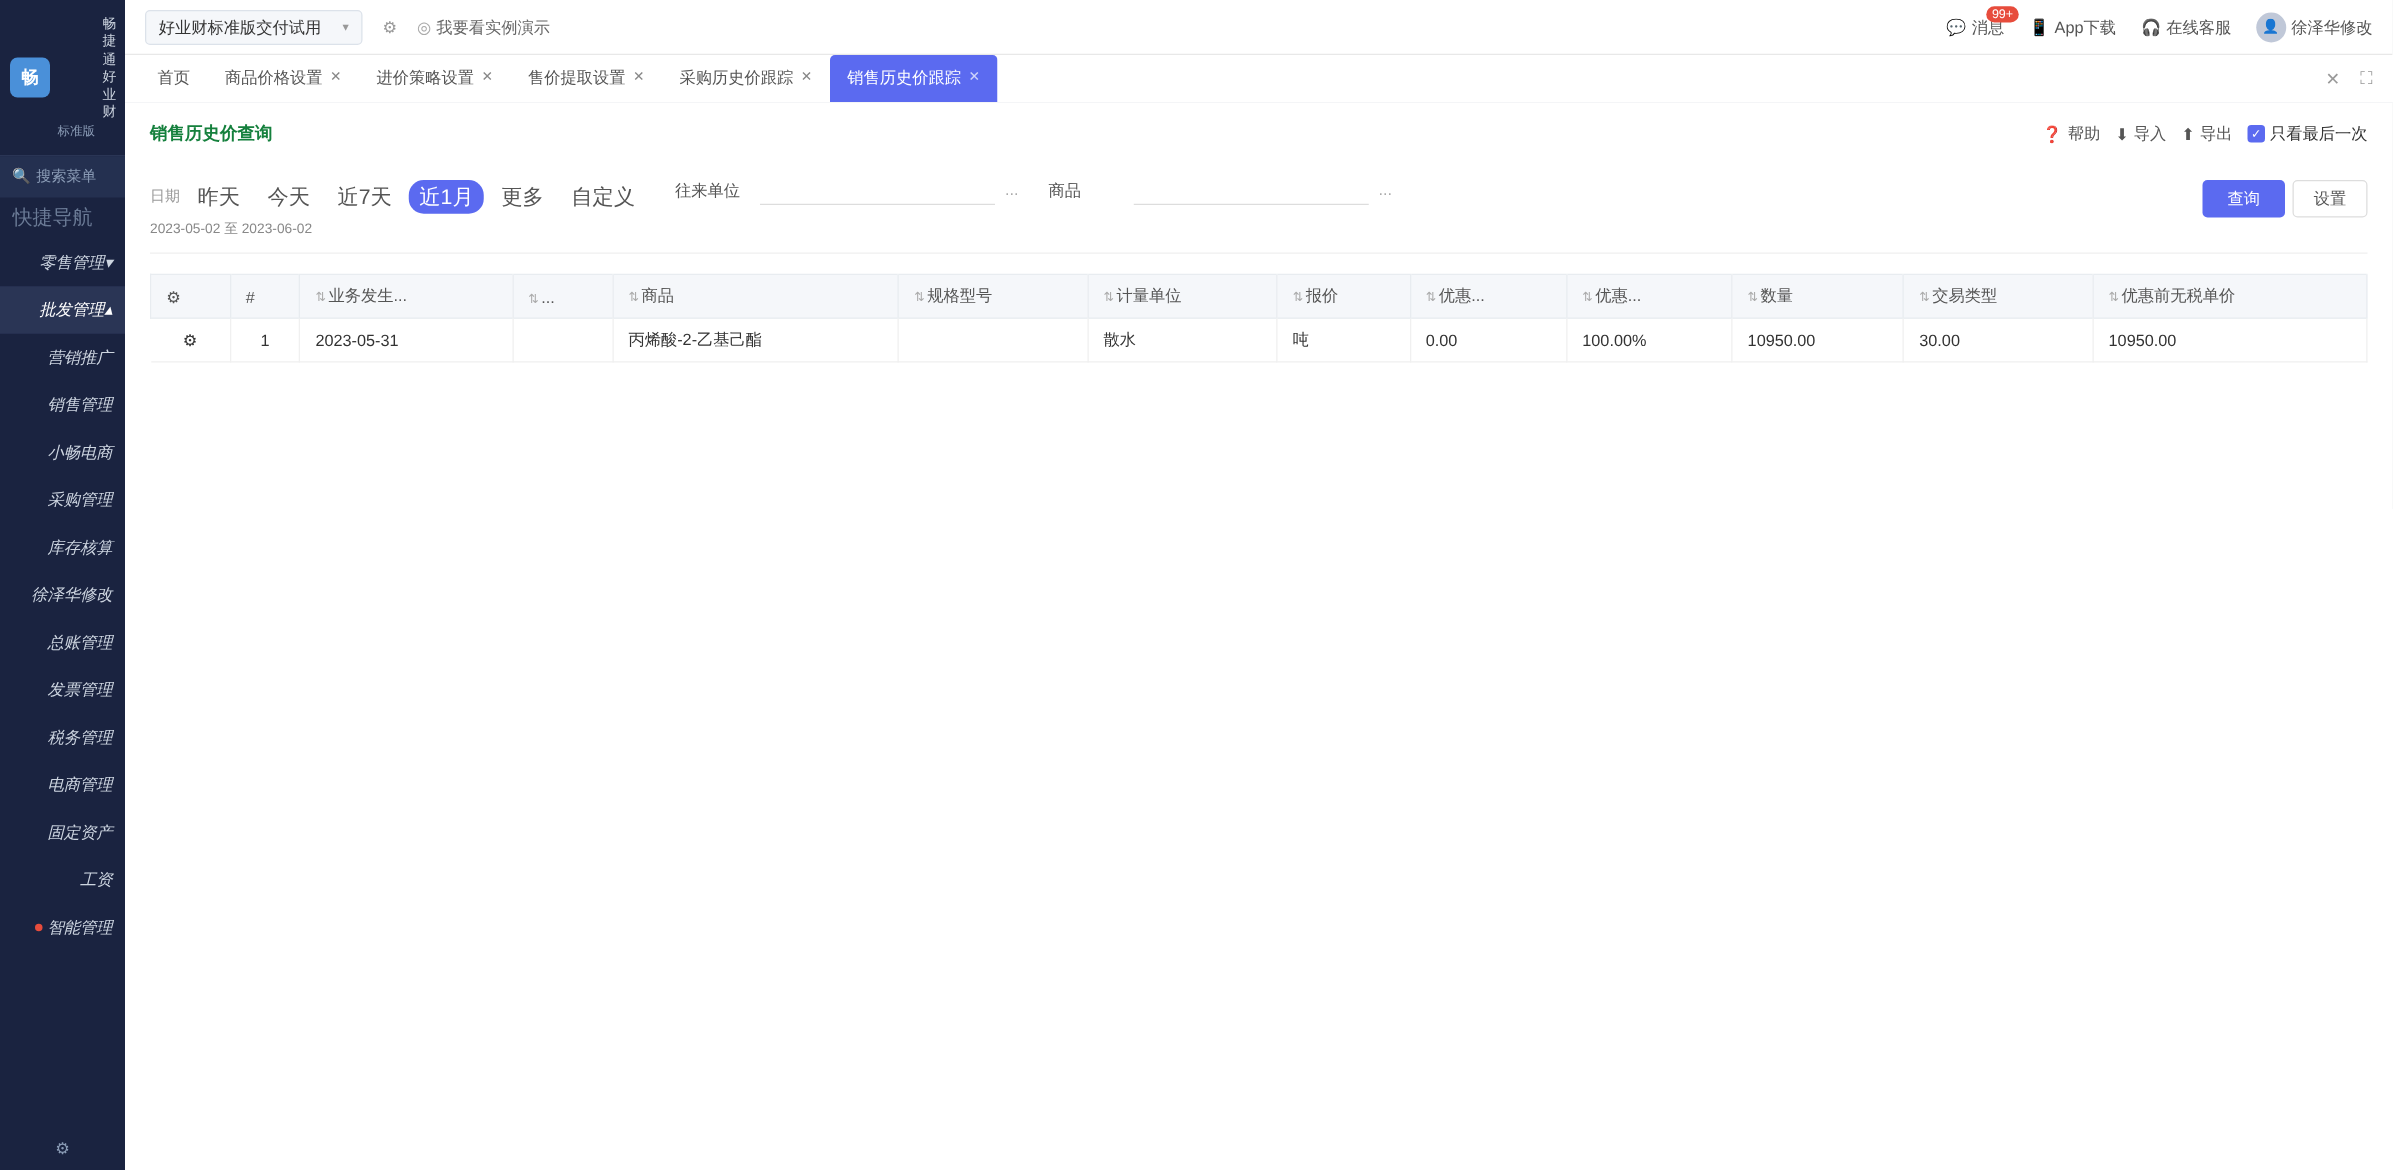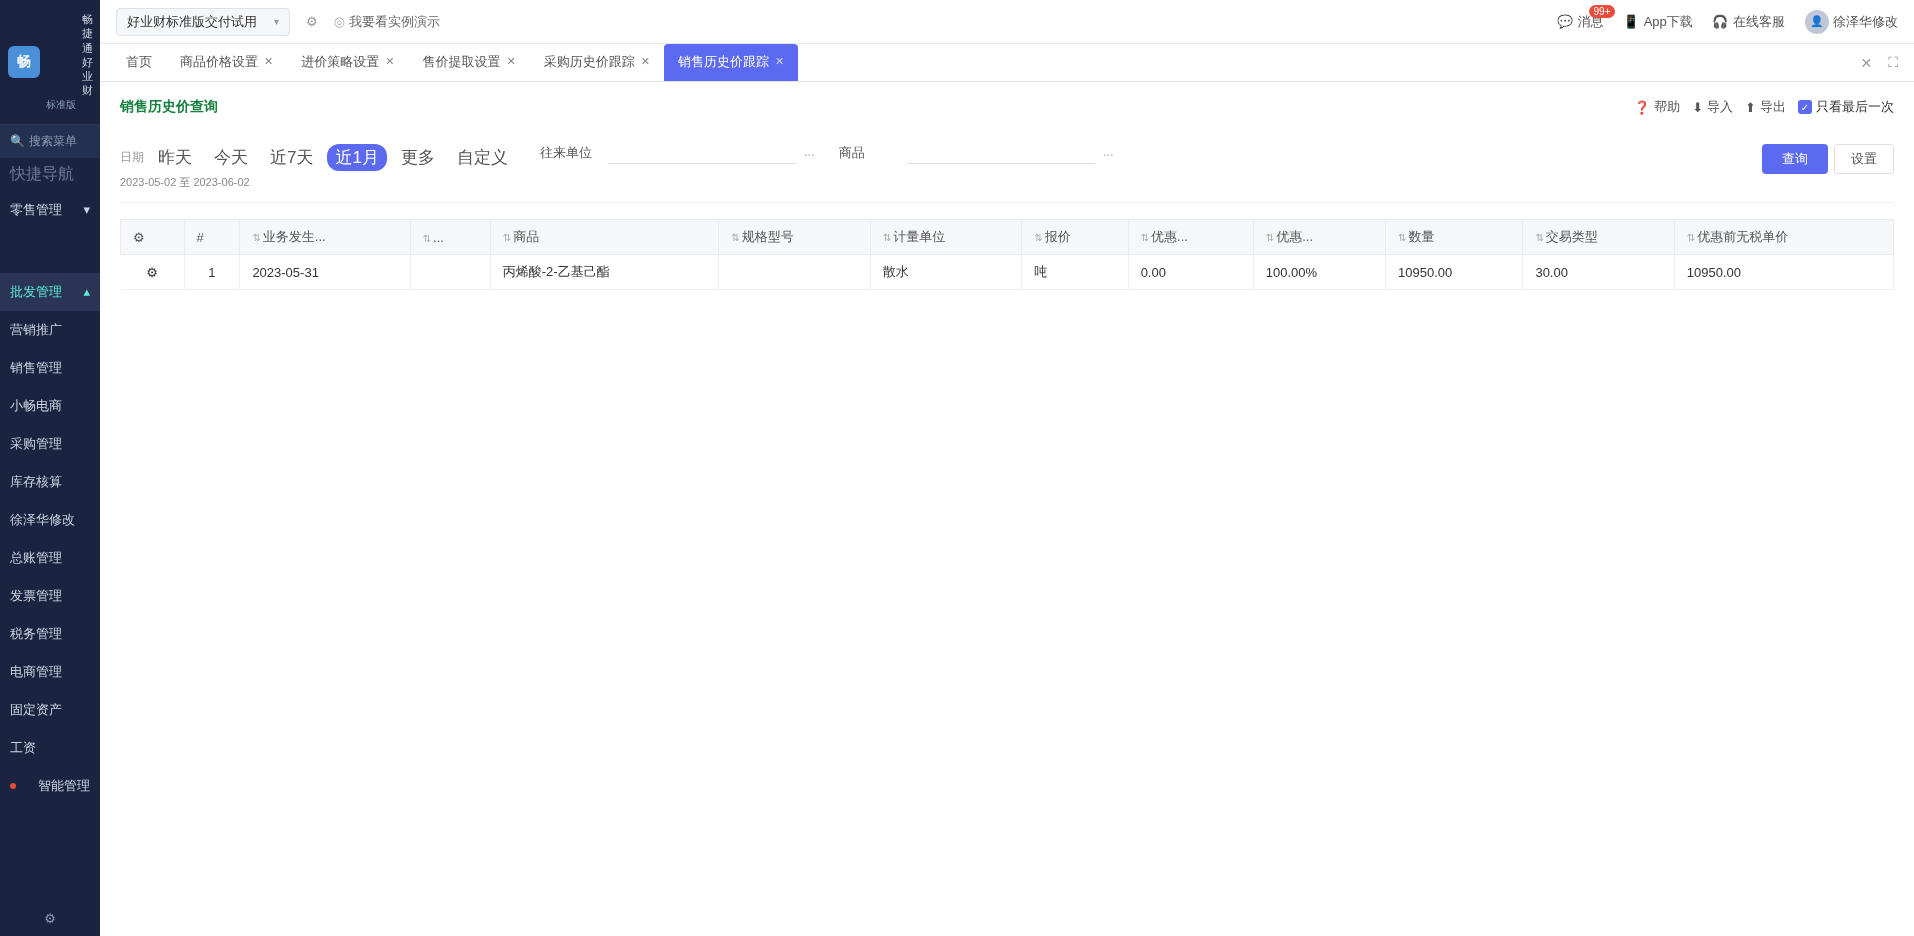--- a/index.html
+++ b/index.html
@@ -46,24 +46,25 @@
       font-size: 16px;
       color: #6a7a95;
       cursor: pointer;
     }
 
     .sidebar-item {
       padding: 10px 10px;
       color: #cdd5e0;
       font-size: 13px;
       cursor: pointer;
-      display: flex; align-items: center; justify-content: space-between;
+      display: flex; align-items: center; justify-content: flex-end;
       transition: background 0.2s;
-    }
-    .sidebar-item.active { background: #2a3555; color: #5eead4; margin-top: 44px; }
+      font-style: italic;
+    }
+    .sidebar-item.active { background: #2a3555; color: #ffffff; }
     .sidebar-item.has-dot { position: relative; }
     .sidebar-item.has-dot::before {
       content: '';
       width: 6px; height: 6px;
       background: #e74c3c;
       border-radius: 50%;
       margin-right: 4px;
     }
     .sidebar-gear {
       padding: 10px;

